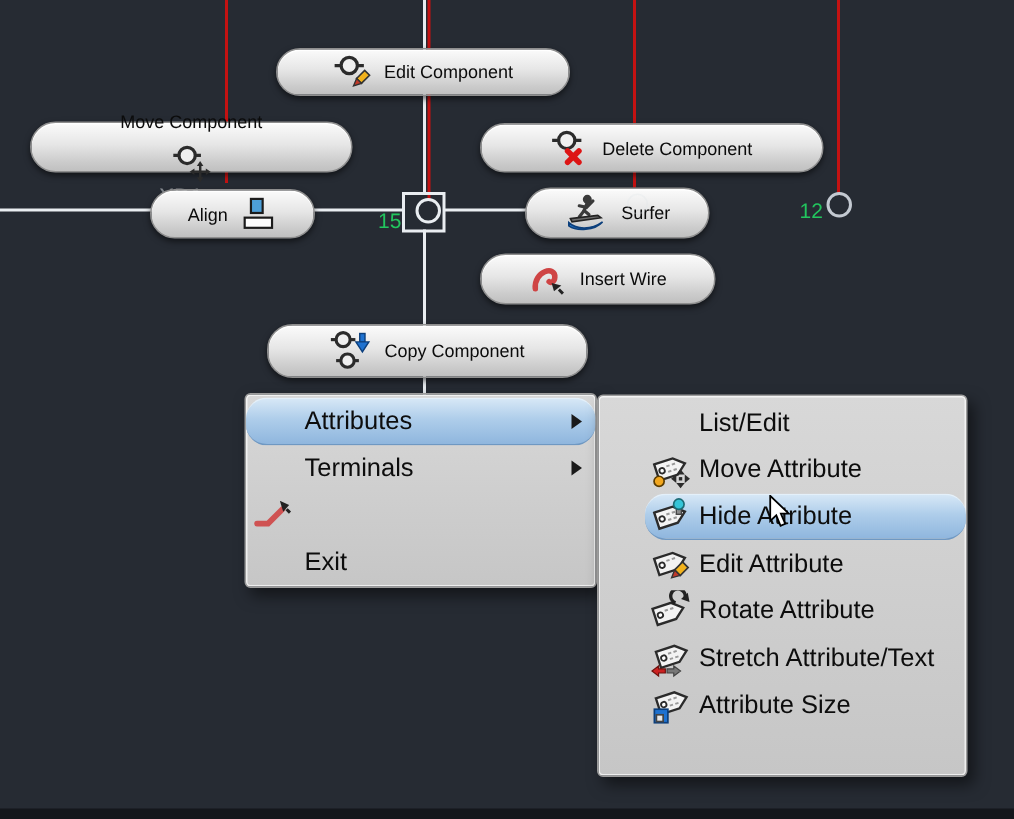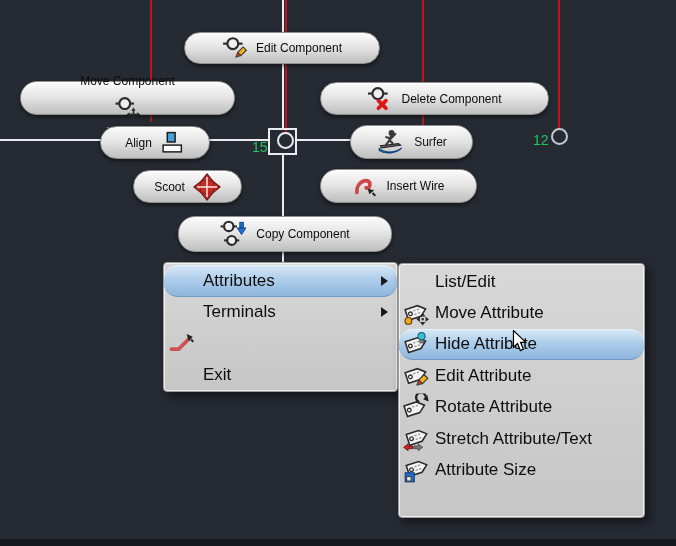--- a/index.html
+++ b/index.html
@@ -153,36 +153,20 @@
         <path d="M14.5 5.5 L12.5 10.5 L15.5 13"></path>
         <path d="M9.5 7.5 L14 8.5 L18 4.5"></path>
         <path d="M12.5 10.5 L9.5 14.5"></path>
       </g>
       <path d="M4 15.5 L21 13.5 L23 15 L5 17.5 Z" fill="#6d6d6d" stroke="#222" stroke-width="1"></path>
       <path d="M3 18 C8 22.5 17 22.5 24 17.5 C19 23 8 23.5 3 20 Z" fill="#2277cc" stroke="#0c3f7c" stroke-width="1"></path>
     </svg>
     <span class="label">Surfer</span>
   </div>
 
-  <div class="pill" style="left:133px;top:170px;width:107px;height:31px;">
-    <span class="label">Scoot</span>
-    <svg width="28" height="28" viewBox="0 0 24 24">
-      <g fill="#c22a26" stroke="#6e120e" stroke-width="1">
-        <polygon points="12,0.8 17,7 7,7"></polygon>
-        <polygon points="12,23.2 17,17 7,17"></polygon>
-        <polygon points="0.8,12 7,7 7,17"></polygon>
-        <polygon points="23.2,12 17,7 17,17"></polygon>
-        <rect x="7" y="7" width="10" height="10" stroke="none"></rect>
-      </g>
-      <g stroke="#f3d9d6" stroke-width="1.4">
-        <line x1="12" y1="3.5" x2="12" y2="20.5"></line>
-        <line x1="3.5" y1="12" x2="20.5" y2="12"></line>
-      </g>
-    </svg>
-  </div>
 
   <div class="pill" style="left:320px;top:169px;width:155px;height:32px;align-items:center;">
     <svg width="26" height="26" viewBox="0 0 24 24">
       <path d="M4.5 18 C3.5 7 17 3.5 16.5 11 C16.3 13.8 14 14.6 13 13.6" fill="none" stroke="#cf4444" stroke-width="3.4" stroke-linecap="round"></path>
       <polygon points="14.5,14.5 20.5,16 16,19.5" fill="#222"></polygon>
       <line x1="19" y1="18.5" x2="21.5" y2="21" stroke="#222" stroke-width="1.8"></line>
     </svg>
     <span class="label">Insert Wire</span>
   </div>
 
@@ -216,21 +200,21 @@
         <path d="M3 16.5 L9.5 16.5 L18 8" fill="none" stroke="#cf5252" stroke-width="3.4" stroke-linecap="round"></path>
         <polygon points="16.5,3 22,5.5 18.5,9.5" fill="#222"></polygon>
         <line x1="20.5" y1="8" x2="22.5" y2="10" stroke="#222" stroke-width="1.8"></line>
       </svg>
     </div>
     <div class="mrow">
       <span class="label">Exit</span>
     </div>
   </div>
 
-  <div class="menu sub-menu" style="left:398px;top:263px;width:247px;height:255px;">
+  <div class="menu sub-menu" style="left:398px;top:263px;width:247px;height:255px;padding-left:31px;">
     <div class="mrow">
       <span class="label">List/Edit</span>
     </div>
 
     <div class="mrow">
       <svg class="row-icon" width="27" height="27" viewBox="0 0 24 24">
         <g transform="rotate(-18 12 11)">
           <path d="M3 6 h11.5 l6 5 -6 5 H3 Z" fill="#f3f3f3" stroke="#2b2b2b" stroke-width="1.4"></path>
           <circle cx="6.3" cy="11" r="1.6" fill="#fff" stroke="#2b2b2b" stroke-width="1.1"></circle>
           <line x1="9.5" y1="9.3" x2="16" y2="9.3" stroke="#9a9a9a" stroke-width="1.2" stroke-dasharray="2 1.4"></line>

